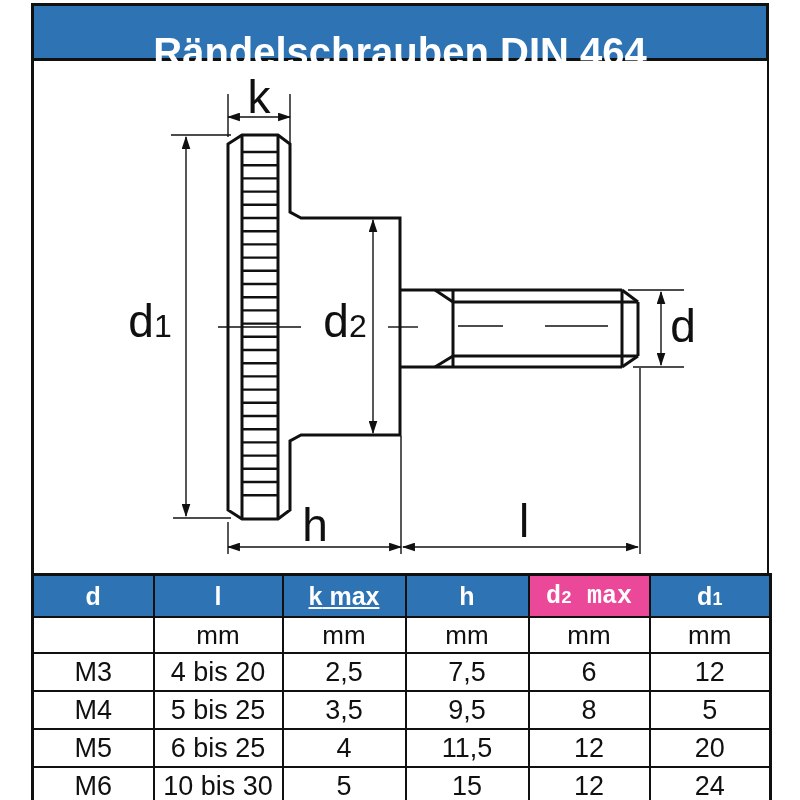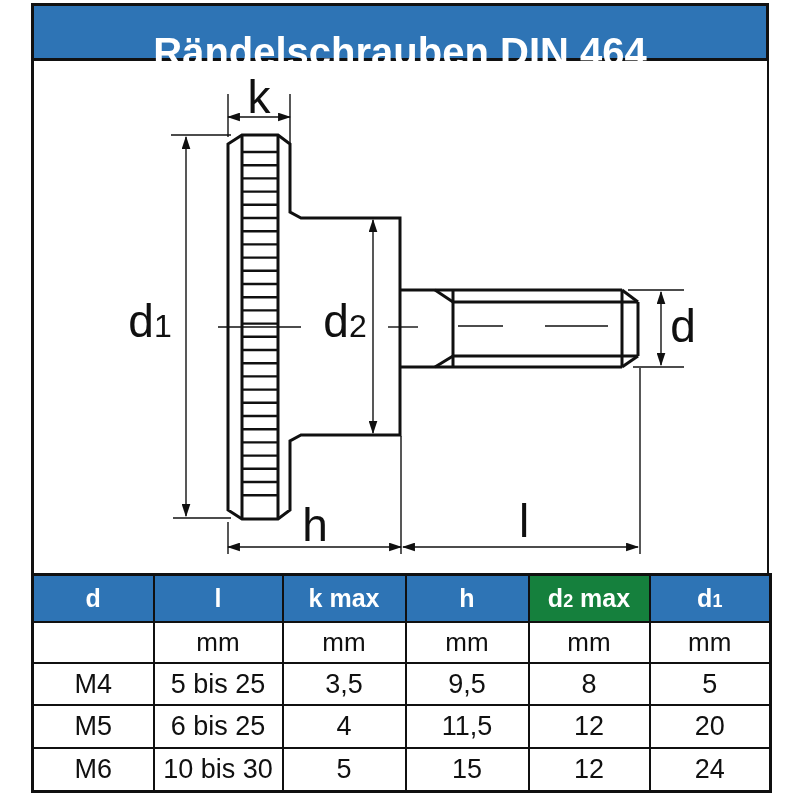--- a/index.html
+++ b/index.html
@@ -164,32 +164,40 @@
       <col style="width:129px">
       <col style="width:123px">
     <col style="width:123px">
       <col style="width:121px">
       <col style="width:121px">
   </colgroup>
   <tbody>
       <tr>
     <th class="hdr" style="background: rgb(46, 116, 181);"><span>d</span><span class="subnum"></span><span></span></th>
     <th class="hdr" style="background: rgb(46, 116, 181);"><span>l</span><span class="subnum"></span><span></span></th>
-    <th class="hdr" style="background: rgb(46, 116, 181);"><span>k</span><span class="subnum"></span><span> max</span></th>
+    <th class="hdr" style="background: rgb(46, 116, 181); text-decoration: underline;"><span>k</span><span class="subnum"></span><span> max</span></th>
     <th class="hdr" style="background: rgb(46, 116, 181);"><span>h</span><span class="subnum"></span><span></span></th>
-    <th class="hdr" style="background: #15803d;"><span>d</span><span class="subnum">2</span><span> max</span></th>
+    <th class="hdr" style="background: #ec4899; font-family: Liberation Mono, monospace;"><span>d</span><span class="subnum">2</span><span> max</span></th>
     <th class="hdr" style="background: rgb(46, 116, 181);"><span>d</span><span class="subnum">1</span><span></span></th>
   </tr>
   <tr class="units-row">
     <td></td>
     <td>mm</td>
     <td>mm</td>
     <td>mm</td>
     <td>mm</td>
     <td>mm</td>
+  </tr>
+  <tr class="data-row">
+    <td>M3</td>
+    <td>4 bis 20</td>
+    <td>2,5</td>
+    <td>7,5</td>
+    <td>6</td>
+    <td>12</td>
   </tr>
   <tr class="data-row">
     <td>M4</td>
     <td>5 bis 25</td>
     <td>3,5</td>
     <td>9,5</td>
     <td>8</td>
     <td>5</td>
   </tr>
   <tr class="data-row">

